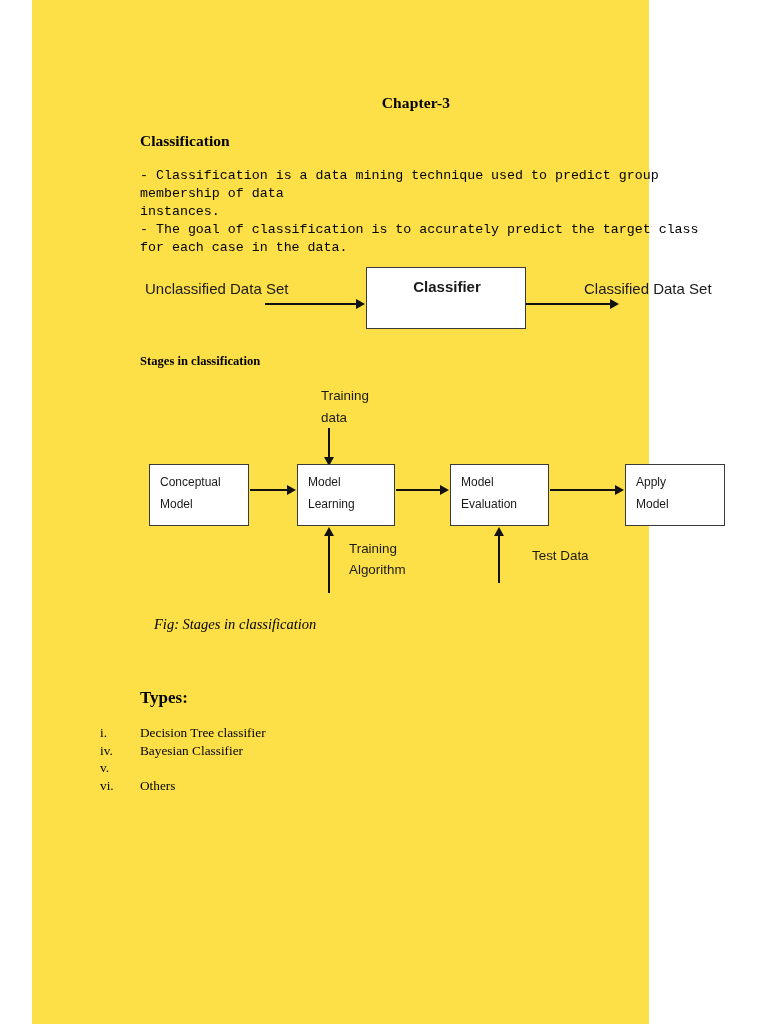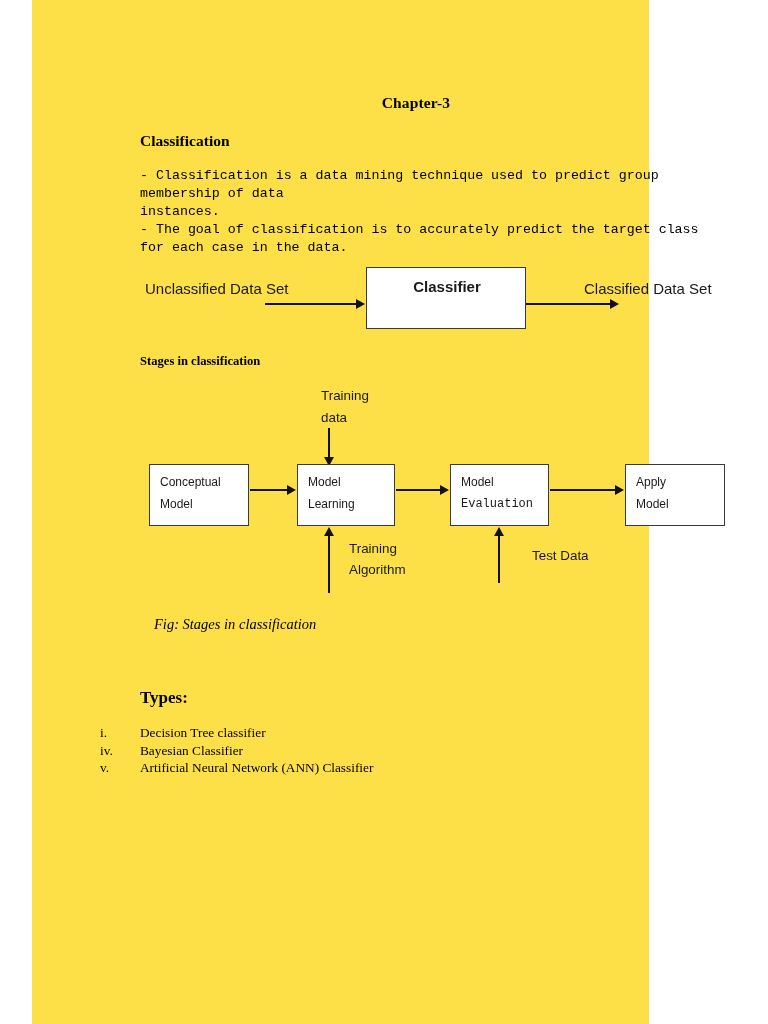--- a/index.html
+++ b/index.html
@@ -223,21 +223,21 @@
 
     <div class="dbox" style="left:265px; top:464px; width:98px; height:62px;">
       <div class="dbox-label" style="left:10px; top:6px;">Model</div>
       <div class="dbox-label" style="left:10px; top:28px;">Learning</div>
     </div>
 
     <div class="arrow-h" style="left:364px; top:489px; width:45px;"></div>
 
     <div class="dbox" style="left:418px; top:464px; width:99px; height:62px;">
       <div class="dbox-label" style="left:10px; top:6px;">Model</div>
-      <div class="dbox-label" style="left:10px; top:28px;font-family:Liberation Mono, monospace;">Evaluation</div>
+      <div class="dbox-label" style="left:10px; top:28px;">Evaluation</div>
     </div>
 
     <div class="arrow-h" style="left:518px; top:489px; width:66px;"></div>
 
     <div class="dbox" style="left:593px; top:464px; width:100px; height:62px;">
       <div class="dbox-label" style="left:10px; top:6px;text-align:right;">Apply</div>
       <div class="dbox-label" style="left:10px; top:28px;">Model</div>
     </div>
 
     <div class="arrow-v-up" style="left:296px; top:535px; height:58px;"></div>
@@ -256,17 +256,20 @@
     <div class="li">
       <span class="marker">i.</span>
       <span class="li-text">Decision Tree classifier</span>
     </div>
     <div class="li">
       <span class="marker">iv.</span>
       <span class="li-text">Bayesian Classifier</span>
     </div>
     <div class="li">
       <span class="marker">v.</span>
-      <span class="li-text">Artificial Neural Network (ANN) Classifier</span>
+    </div>
+    <div class="li">
+      <span class="marker">vi.</span>
+      <span class="li-text">Others</span>
     </div>
   </div>
 
 </div>
 
 </body></html>

